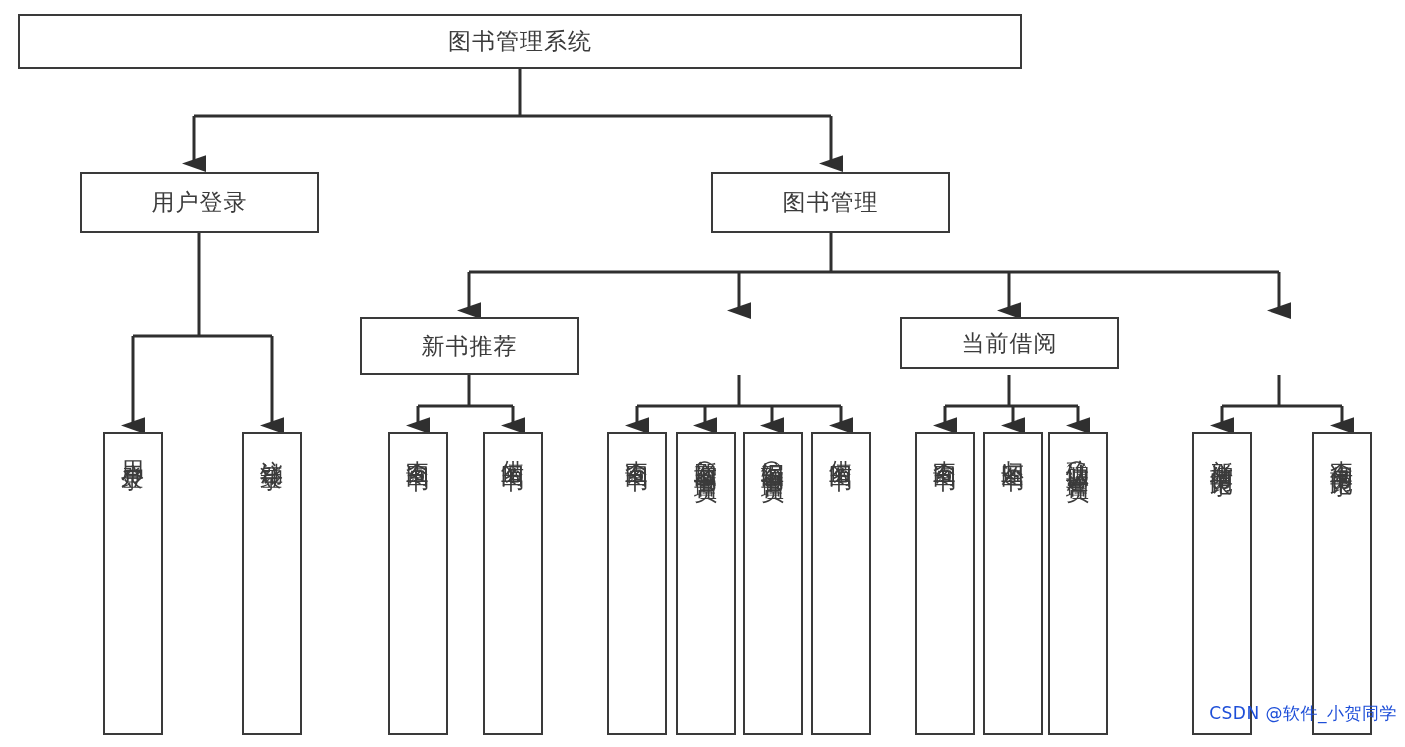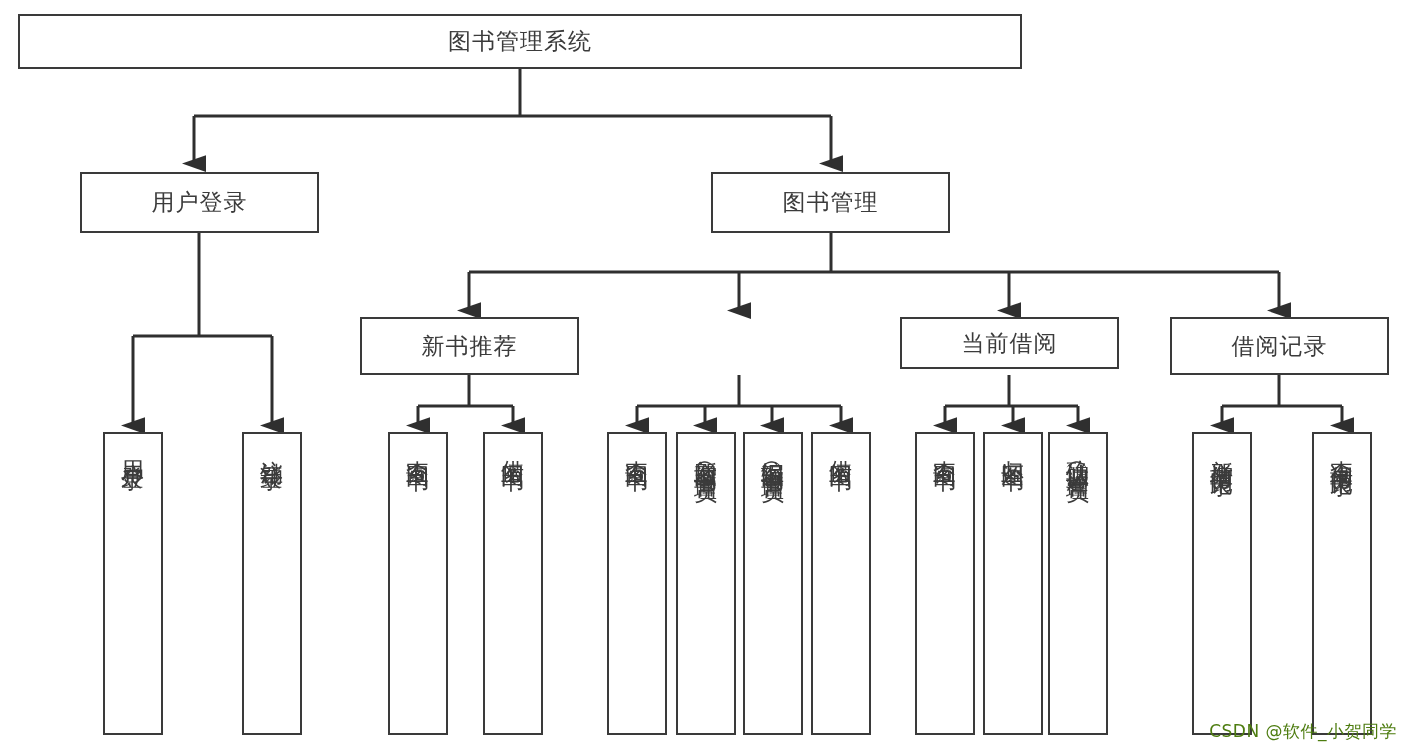--- a/index.html
+++ b/index.html
@@ -64,23 +64,23 @@
     writing-mode: vertical-rl;
     text-orientation: upright;
     font-size: 23px;
     letter-spacing: 3px;
     line-height: 1.05;
     text-align: left;
   }
   .watermark {
     position: absolute;
     right: 8px;
-    bottom: 4px;
+    bottom: 22px;
     font-size: 17px;
-    color: #4d7c0f;
+    color: #1d4ed8;
     letter-spacing: 0.5px;
     user-select: none;
     white-space: nowrap;
   }
 </style>
 </head>
 <body>
 
 <div id="diagram-root">
 
@@ -150,23 +150,20 @@
 
   <div class="node horizontal" style="left:360px; top:317px; width:219px; height:58px;">
     <span class="node-label">新书推荐</span>
   </div>
 
 
   <div class="node horizontal" style="left:900px; top:317px; width:219px; height:52px;">
     <span class="node-label">当前借阅</span>
   </div>
 
-  <div class="node horizontal" style="left:1170px; top:317px; width:219px; height:58px;">
-    <span class="node-label">借阅记录</span>
-  </div>
 
   <div class="node leaf" style="left:103px; top:432px; width:60px; height:303px;">
     <span class="node-label">用户登录</span>
   </div>
 
   <div class="node leaf" style="left:242px; top:432px; width:60px; height:303px;">
     <span class="node-label">注销登录</span>
   </div>
 
   <div class="node leaf" style="left:388px; top:432px; width:60px; height:303px;">

